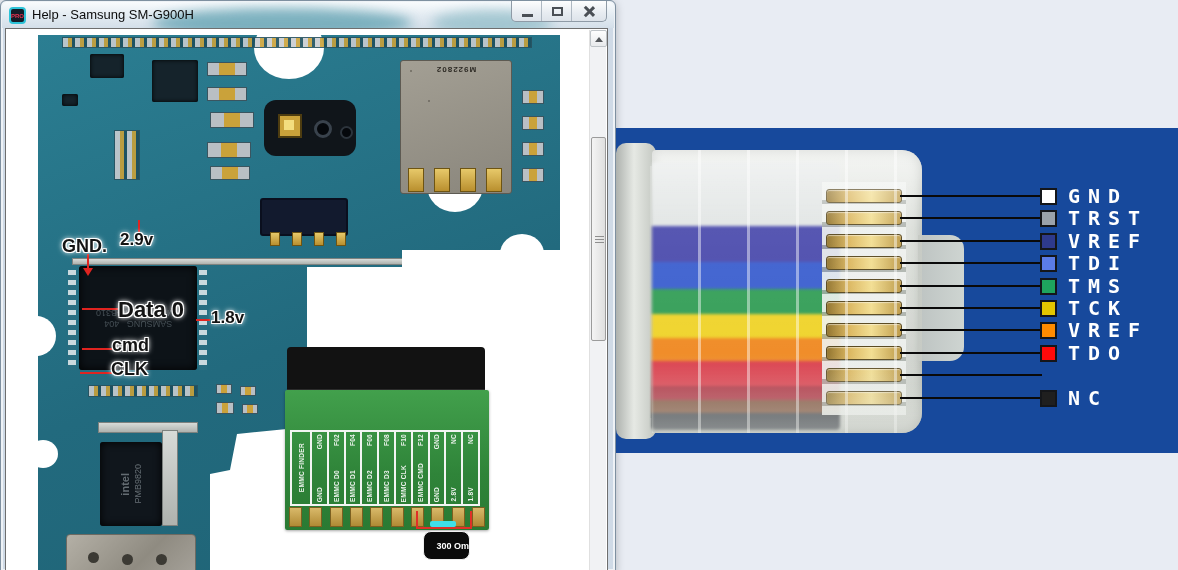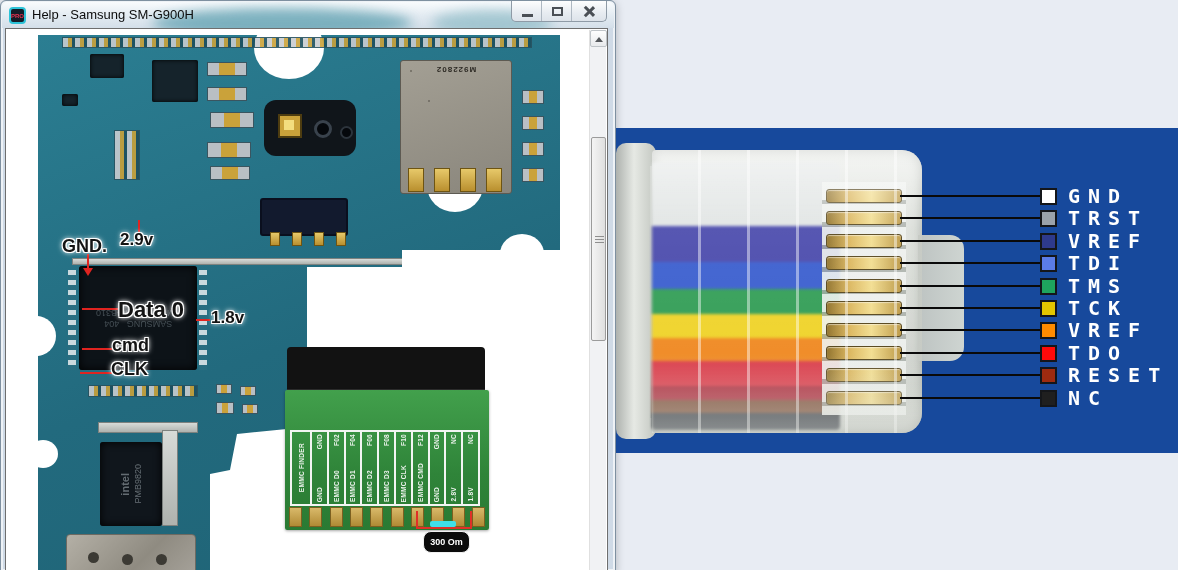--- a/index.html
+++ b/index.html
@@ -89,22 +89,22 @@
        background:linear-gradient(180deg,#42a04c,#2f8439 60%,#2a7a33);box-shadow:0 1px 3px rgba(0,0,0,.35);}
   .fpin{position:absolute;width:9px;height:41px;top:362px;border-radius:3px;
        background:linear-gradient(90deg,#6f7377,#e8ebec 35%,#b9bec2 70%,#73777b);border:1px solid #4c5054;}
   .ftable{position:absolute;left:284px;top:401px;width:190px;height:76px;border:2px solid #f2f5f2;display:flex;}
   .fcol{flex:1;border-left:2px solid #f2f5f2;position:relative;display:flex;flex-direction:column;justify-content:space-between;align-items:center;padding:2px 0;}
   .fcol:first-child{border-left:none;flex:0 0 18px;justify-content:center;}
   .vtxt{writing-mode:vertical-rl;transform:rotate(180deg);color:#eef4ee;font-size:6.5px;font-weight:bold;line-height:7px;white-space:nowrap;letter-spacing:.3px;}
   .fpad{position:absolute;width:13px;height:20px;top:478px;background:linear-gradient(180deg,#d9b96a,#b08a34);border:1px solid #7c6020;}
   .rbrak{position:absolute;background:#e03028;}
   .cyan{position:absolute;left:424px;top:492px;width:26px;height:6px;background:#3fe0e8;border-radius:2px;}
-  .rbadge{position:absolute;left:417px;top:502px;width:47px;height:22px;background:#0b0b0b;border-radius:8px;
-       border:1px solid #f0f0f0;display:flex;align-items:center;justify-content:center;}
+  .rbadge{position:absolute;left:417px;top:502px;width:47px;height:29px;background:#0b0b0b;border-radius:8px;
+       border:1px solid #f0f0f0;display:flex;align-items:center;justify-content:flex-end;}
   .rbadge span{color:#fff;font-size:9px;font-weight:bold;white-space:nowrap;}
 
   
   .bluepanel{position:absolute;left:616px;top:128px;width:562px;height:325px;}
   .boot{position:absolute;left:616px;top:143px;width:40px;height:296px;border-radius:10px;
        background:linear-gradient(90deg,#aeb2ae,#e6e9e4 45%,#c2c6c0);}
   .neck{position:absolute;left:650px;top:166px;width:60px;height:252px;
        background:linear-gradient(180deg,#d7dad5,#bfc3bd);}
   .rjbody{position:absolute;left:652px;top:150px;width:270px;height:283px;border-radius:4px 20px 20px 4px;
        background:linear-gradient(180deg,#e4e7e2,#c9cdc7);box-shadow:inset 0 0 12px rgba(90,95,90,.5);}
@@ -392,22 +392,18 @@
       <div class="jlabel">TCK</div>
     </div>
   <div class="jrow" style="top:319px;">
       <div class="swatch" style="background-color: rgb(255, 140, 0);"></div>
       <div class="jlabel">VREF</div>
     </div>
   <div class="jrow" style="top:342px;">
       <div class="swatch" style="background-color: rgb(255, 10, 10);"></div>
       <div class="jlabel">TDO</div>
     </div>
-  <div class="jrow" style="top:364px;">
-      <div class="swatch" style="background-color: rgb(158, 43, 16);"></div>
-      <div class="jlabel">RESET</div>
-    </div>
   <div class="jrow" style="top:387px;">
       <div class="swatch" style="background-color: rgb(31, 31, 31);"></div>
       <div class="jlabel">NC</div>
     </div>
 
 </div>
 
 </body></html>

